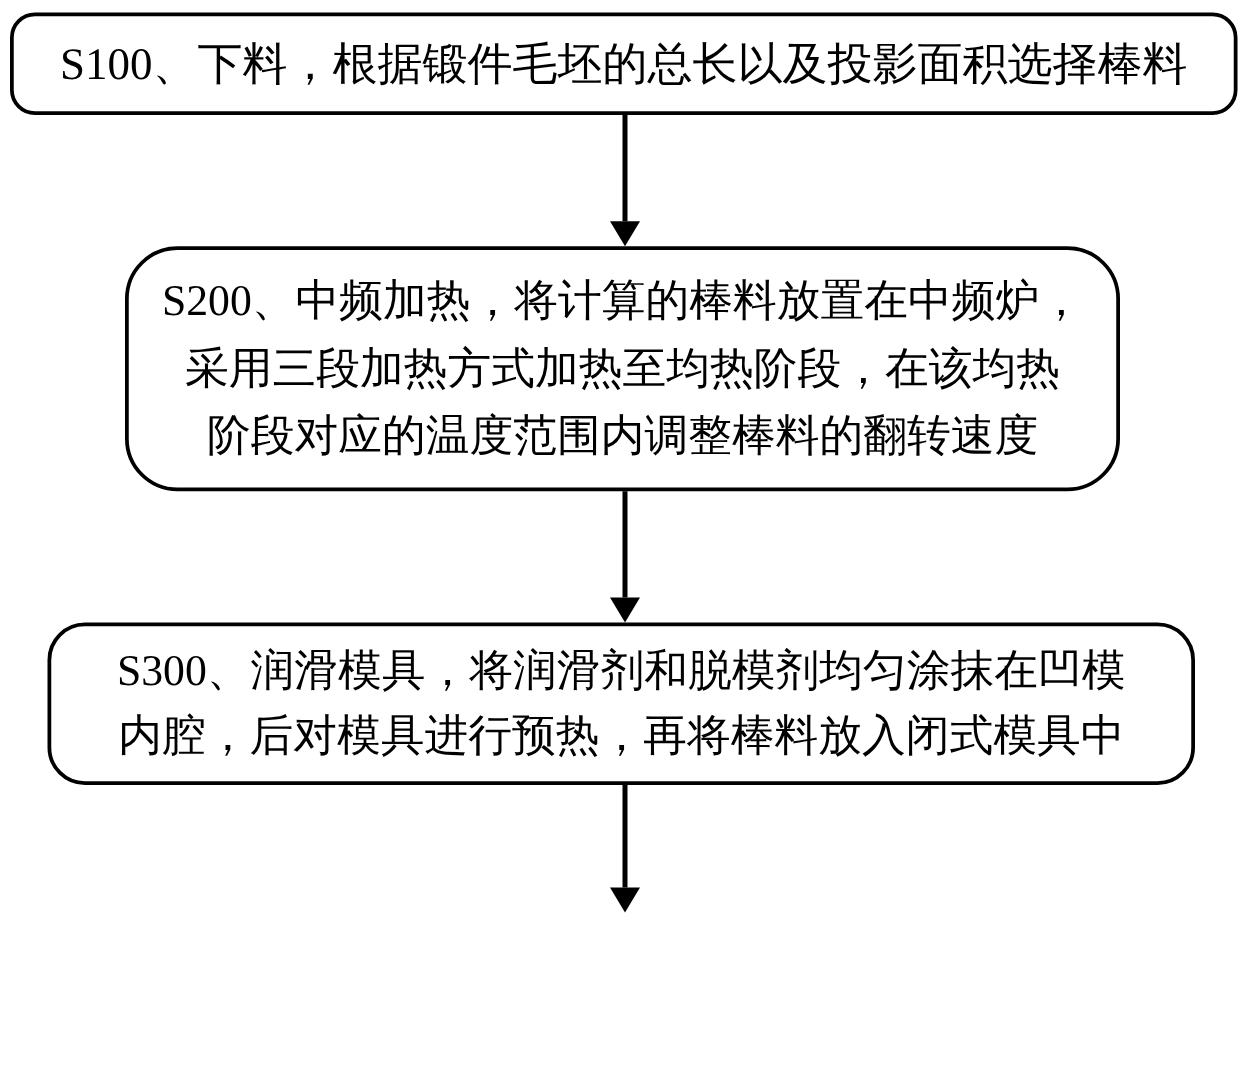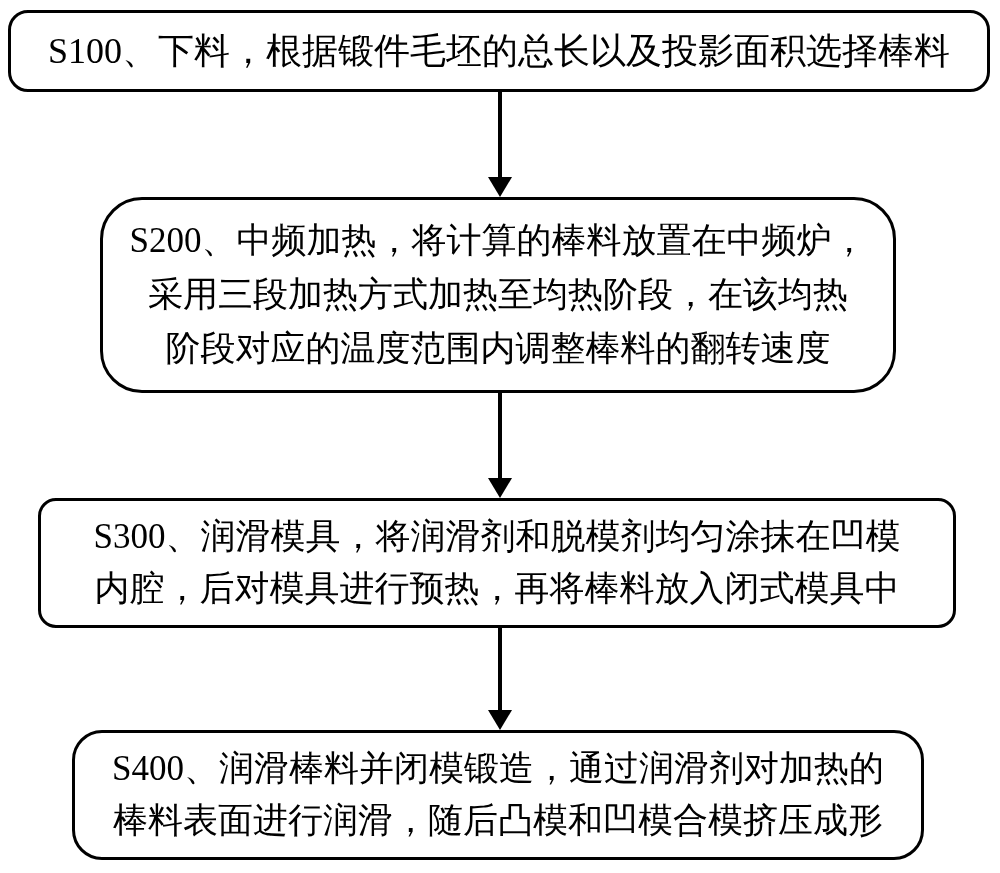--- a/index.html
+++ b/index.html
@@ -54,21 +54,21 @@
   .box-s200 .box-text {
     font-size: 35px;
     line-height: 54px;
   }
   
   .box-s300 {
     left: 38px;
     top: 498px;
     width: 918px;
     height: 130px;
-    border-radius: 18px;
+    border-radius: 30px;
   }
   .box-s300 .box-text {
     font-size: 35px;
     line-height: 52px;
   }
   
   .box-s400 {
     left: 72px;
     top: 730px;
     width: 852px;
@@ -132,18 +132,14 @@
   <div class="box box-s300">
     <div class="box-text">S300、润滑模具，将润滑剂和脱模剂均匀涂抹在凹模
 内腔，后对模具进行预热，再将棒料放入闭式模具中</div>
   </div>
 
   <div class="arrow arrow-3">
     <div class="arrow-line"></div>
     <div class="arrow-head"></div>
   </div>
 
-  <div class="box box-s400">
-    <div class="box-text">S400、润滑棒料并闭模锻造，通过润滑剂对加热的
-棒料表面进行润滑，随后凸模和凹模合模挤压成形</div>
-  </div>
 
 </div>
 
 </body></html>

